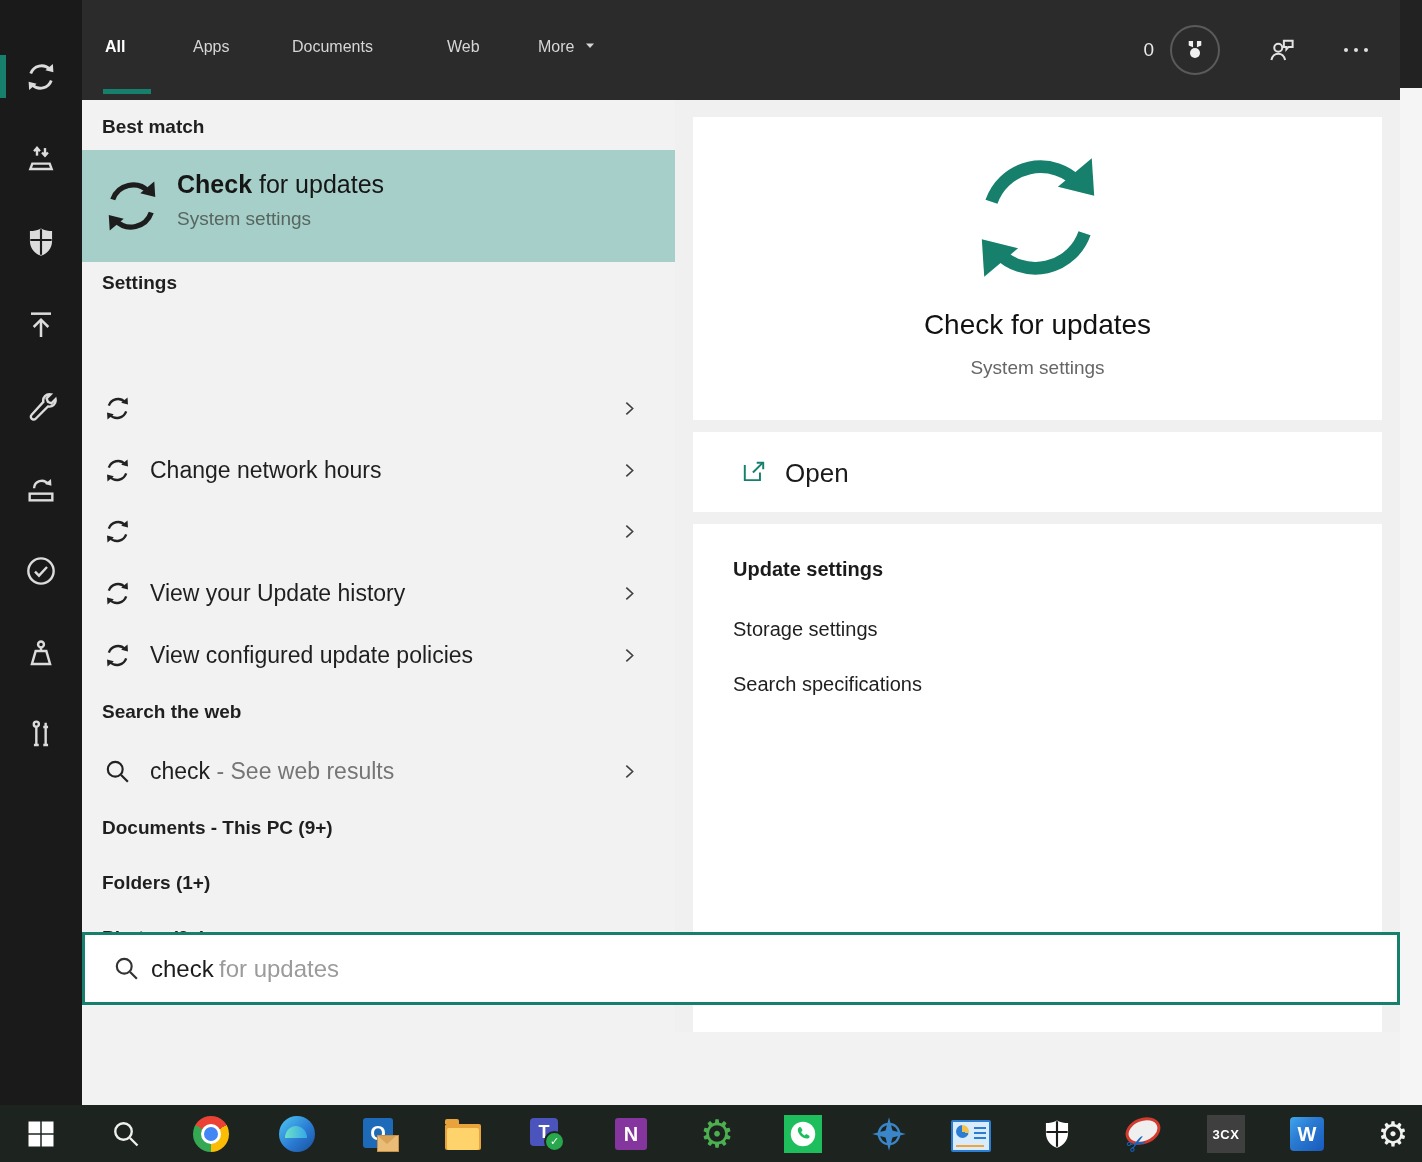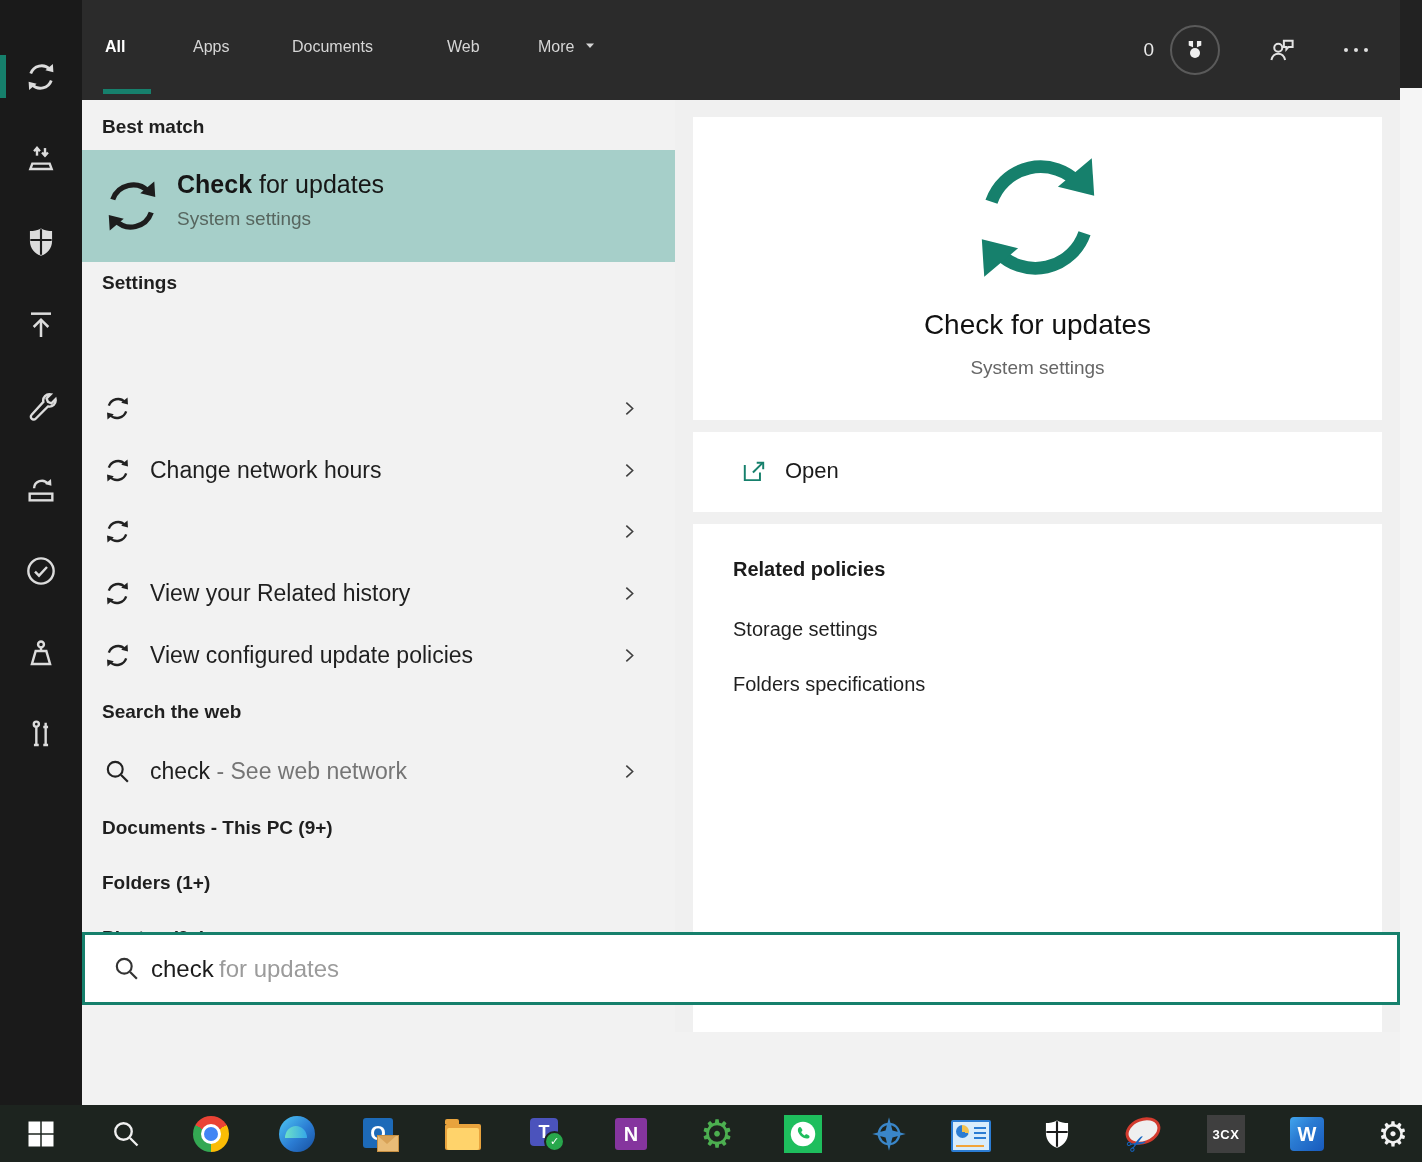--- a/index.html
+++ b/index.html
@@ -52,21 +52,21 @@
 
   
   #detail{position:absolute;left:593px;top:100px;width:725px;height:932px;background:#f0f0f0;}
   .card{position:absolute;left:18px;width:689px;background:#ffffff;}
   #card-main{top:17px;height:303px;}
   #card-main .big-sync{position:absolute;left:50%;top:28px;transform:translateX(-50%);width:145px;height:145px;}
   #card-main .pv-title{position:absolute;top:192px;width:100%;text-align:center;font-size:28px;color:#111;}
   #card-main .pv-sub{position:absolute;top:240px;width:100%;text-align:center;font-size:19px;color:#666;}
   #card-open{top:332px;height:80px;}
   #card-open .open-ic{position:absolute;left:48px;top:27px;width:26px;height:26px;}
-  #card-open .open-label{position:absolute;left:92px;top:26px;font-size:22px;color:#1b1b1b;}
+  #card-open .open-label{position:absolute;left:92px;top:26px;font-size:26px;color:#1b1b1b;}
   #card-related{top:424px;height:508px;}
   .rel-header{position:absolute;left:40px;top:34px;font-size:20px;font-weight:bold;color:#1b1b1b;}
   .rel-link{position:absolute;left:40px;font-size:20px;color:#1f1f1f;cursor:default;}
 
   
   #searchbar{position:absolute;left:0;top:932px;width:1318px;height:73px;background:#ffffff;border:3px solid #16806c;box-sizing:border-box;display:flex;align-items:center;}
   #searchbar .mag{position:absolute;left:28px;width:27px;height:27px;color:#333;}
   #searchbar .typed{position:absolute;left:66px;font-size:24px;color:#1c1c1c;}
   #searchbar .ghost{position:absolute;left:134px;font-size:24px;color:#9b9b9b;}
 
@@ -345,42 +345,42 @@
               <use href="#i-sync"></use>
             </svg></span>
         <span class="chev"><svg viewBox="0 0 24 24" width="19" height="19">
               <use href="#i-chev"></use>
             </svg></span>
       </div>
       <div class="s-row" style="top:463px">
         <span class="row-ic"><svg viewBox="0 0 24 24" width="27" height="27">
               <use href="#i-sync"></use>
             </svg></span>
-        <span class="row-label"><b></b><span>View your Related history</span></span>
+        <span class="row-label"><b></b><span>View your Update history</span></span>
         <span class="chev"><svg viewBox="0 0 24 24" width="19" height="19">
               <use href="#i-chev"></use>
             </svg></span>
       </div>
       <div class="s-row" style="top:525px">
         <span class="row-ic"><svg viewBox="0 0 24 24" width="27" height="27">
               <use href="#i-sync"></use>
             </svg></span>
         <span class="row-label"><b></b><span>View configured update policies</span></span>
         <span class="chev"><svg viewBox="0 0 24 24" width="19" height="19">
               <use href="#i-chev"></use>
             </svg></span>
       </div>
 
       <div class="sec-label" style="top:601px">Search the web</div>
 
       <div class="s-row" style="top:641px">
         <span class="row-ic"><svg viewBox="0 0 24 24" width="27" height="27">
               <use href="#i-search"></use>
             </svg></span>
-        <span class="row-label"><span>check</span> <span class="hint">- See web network</span></span>
+        <span class="row-label"><span>check</span> <span class="hint">- See web results</span></span>
         <span class="chev"><svg viewBox="0 0 24 24" width="19" height="19">
               <use href="#i-chev"></use>
             </svg></span>
       </div>
 
       <div class="cat-label" style="top:717px">Documents - This PC (9+)</div>
       <div class="cat-label" style="top:772px">Folders (1+)</div>
       <div class="cat-label" style="top:827px">Photos (2+)</div>
       <div class="cat-label" style="top:882px">Documents - SharePoint (5+)</div>
     </div>
@@ -395,23 +395,23 @@
       </div>
 
       <div class="card" id="card-open">
         <svg class="open-ic" viewBox="0 0 24 24" style="color:#16806c">
             <use href="#i-open"></use>
           </svg>
         <span class="open-label">Open</span>
       </div>
 
       <div class="card" id="card-related">
-        <div class="rel-header">Related policies</div>
+        <div class="rel-header">Update settings</div>
         <div class="rel-link" style="top:94px">Storage settings</div>
-        <div class="rel-link" style="top:149px">Folders specifications</div>
+        <div class="rel-link" style="top:149px">Search specifications</div>
       </div>
     </div>
 
     <div id="searchbar">
       <svg class="mag" viewBox="0 0 24 24">
           <use href="#i-search"></use>
         </svg>
       <span class="typed">check</span>
       <span class="ghost">for updates</span>
     </div>

